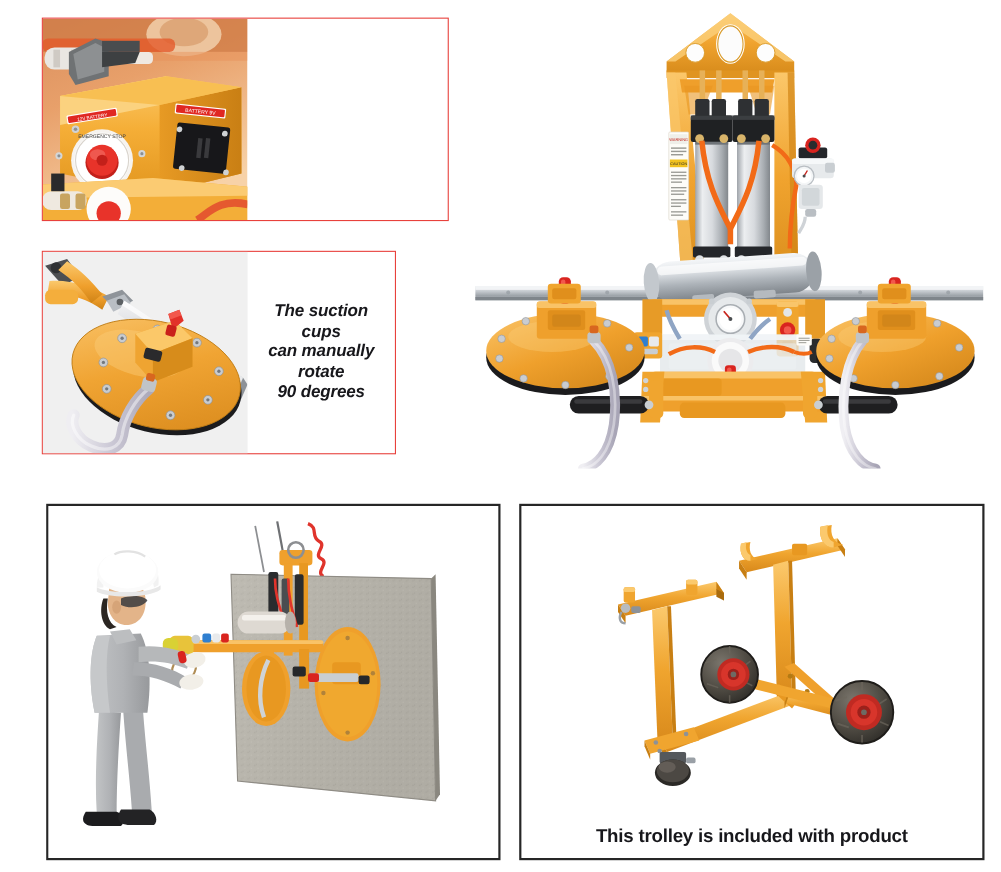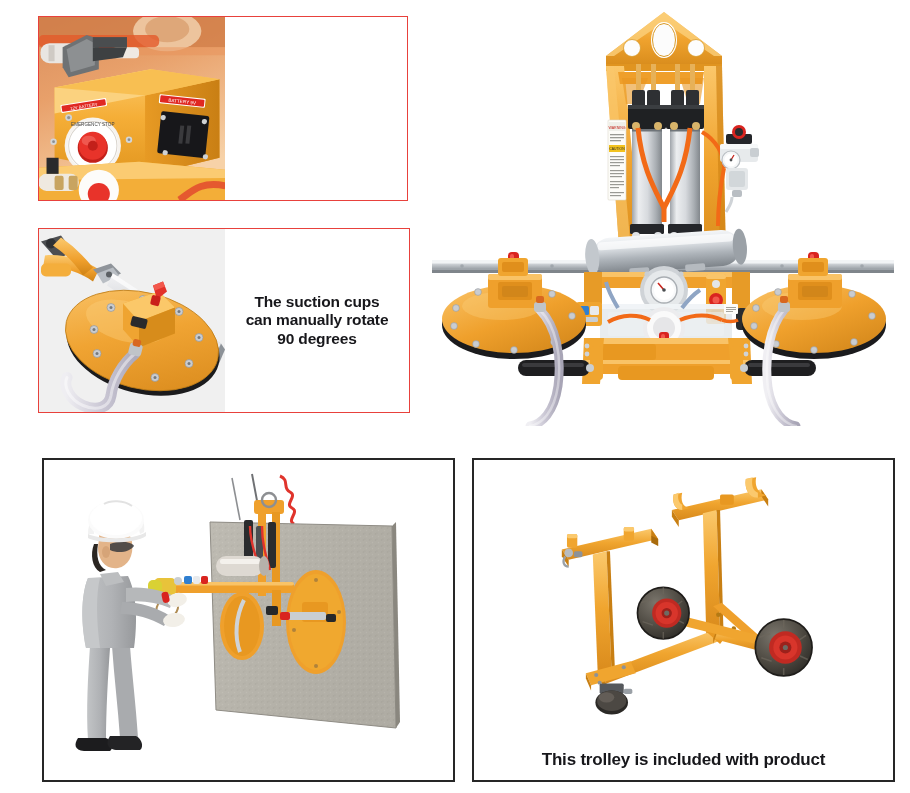--- a/index.html
+++ b/index.html
@@ -152,21 +152,21 @@
         <rect x="16" y="158" width="9" height="14" rx="2" fill="#c8a460"></rect>
         <rect x="30" y="158" width="9" height="14" rx="2" fill="#c8a460"></rect>
         <rect x="8" y="140" width="12" height="16" fill="#2a2a2c"></rect>
 
         <path d="M186,168 C160,162 150,176 140,182" stroke="#e24a2e" stroke-width="7" fill="none" opacity="0.85"></path>
       </svg>
     </div>
 
   </div>
 
-  <div class="feature-panel" id="panel-cups" style="left:38px;top:228px;width:372px;height:185px;">
+  <div class="feature-panel" id="panel-cups" style="left:38px;top:228px;width:322px;height:185px;font-style:italic;">
 
     <div class="feature-photo" style="width:186px;background:#f0f0f0;">
       <svg class="art" viewBox="0 0 186 182" preserveAspectRatio="xMidYMid meet">
         <defs>
           <linearGradient id="padTop" x1="0.1" y1="0" x2="0.9" y2="1">
             <stop offset="0%" stop-color="#f9c267"></stop>
             <stop offset="45%" stop-color="#f0a433"></stop>
             <stop offset="100%" stop-color="#d98a1c"></stop>
           </linearGradient>
           <linearGradient id="armG" x1="0" y1="0" x2="0" y2="1">

